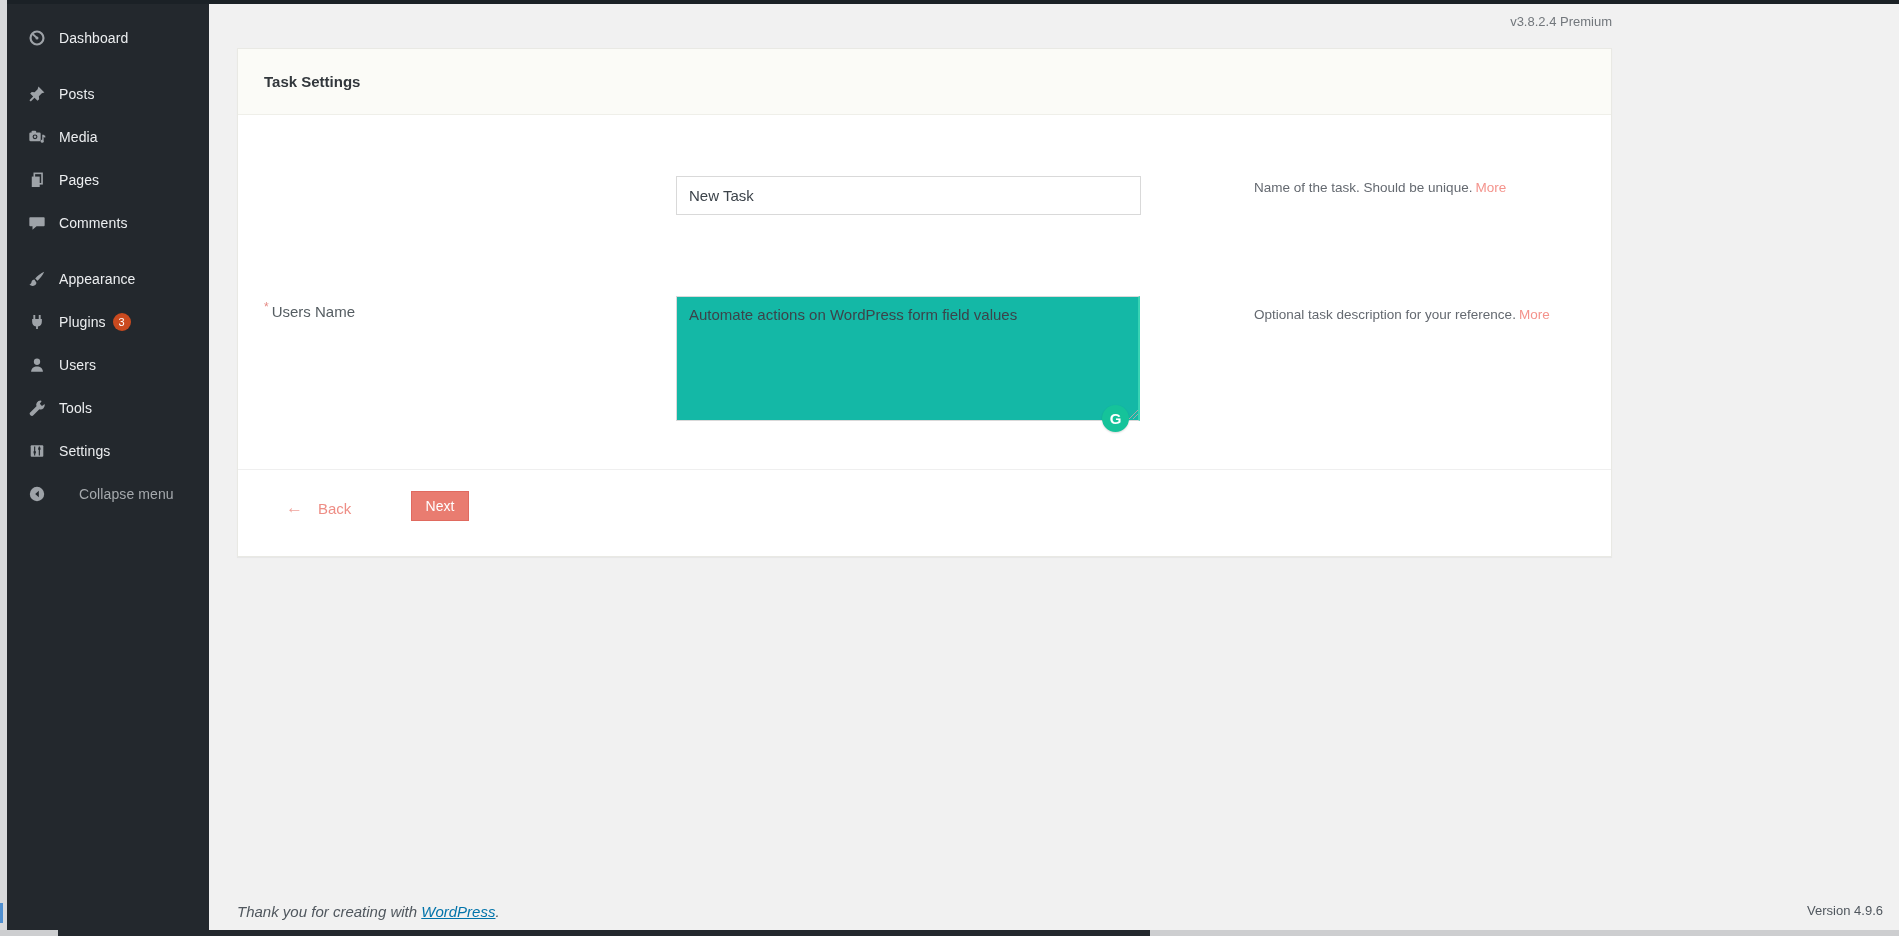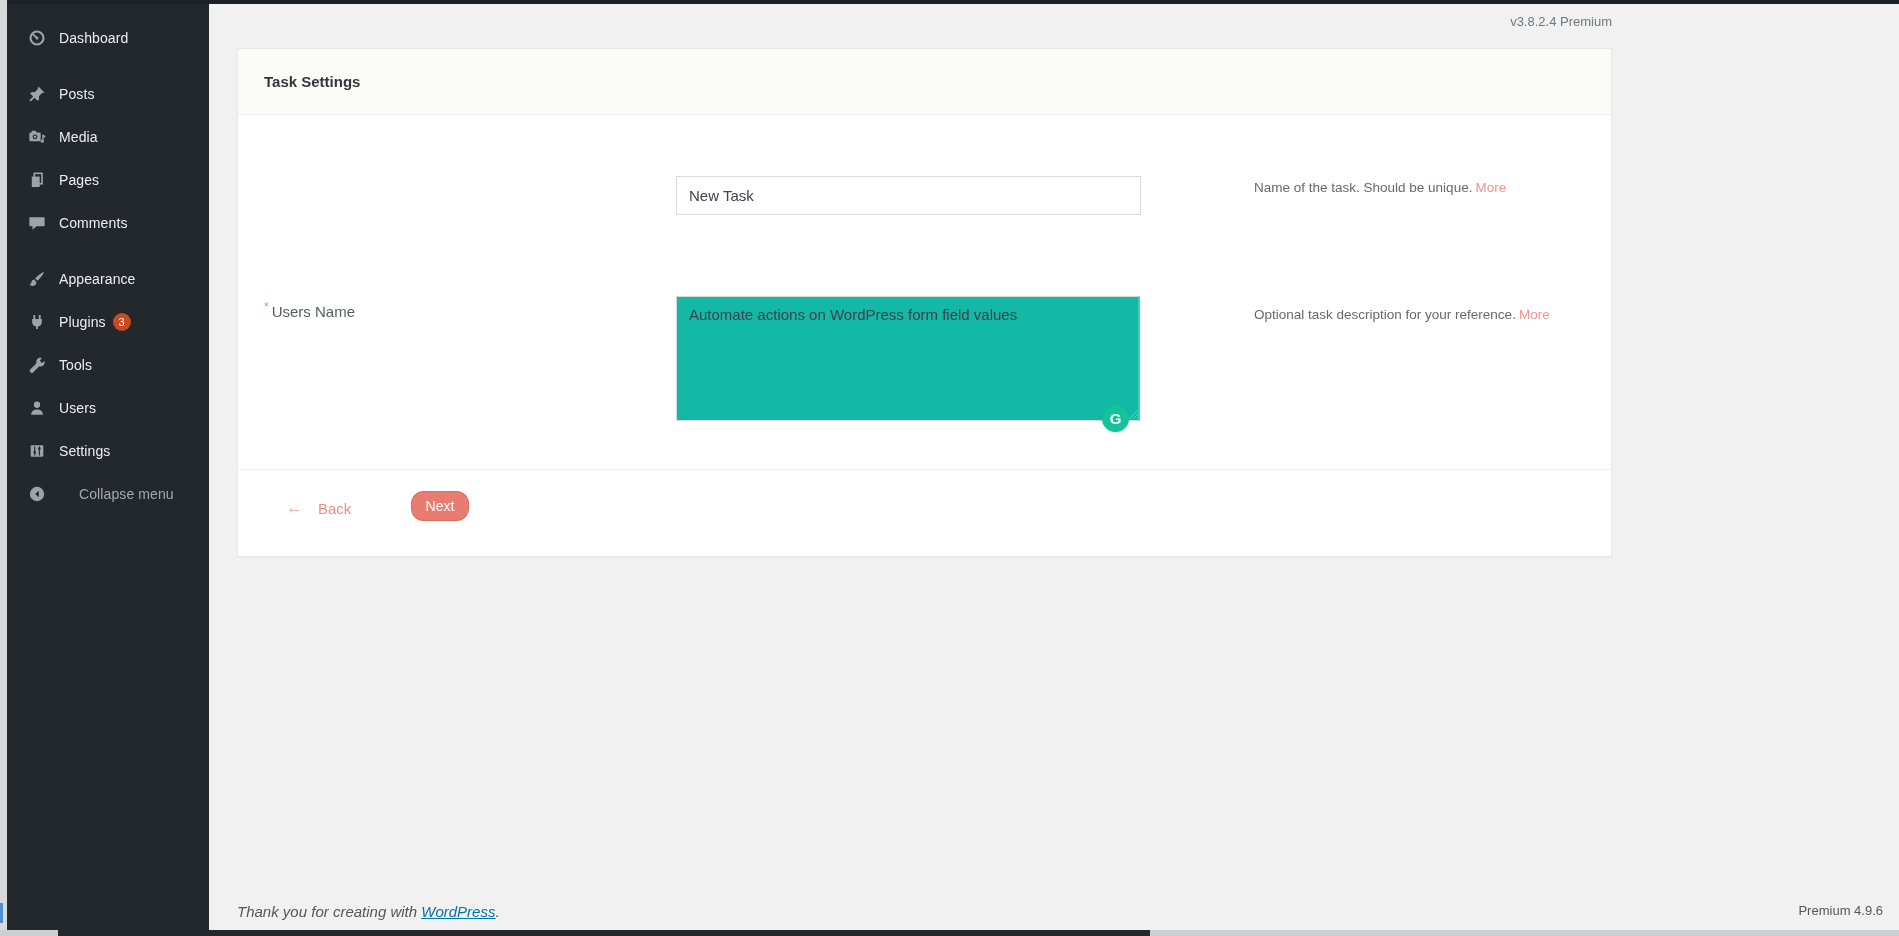--- a/index.html
+++ b/index.html
@@ -34,21 +34,21 @@
   .text-input { position:absolute; left:438px; top:61px; width:465px; height:39px; border:1px solid #d9d9d9; background:#fff; font-family:"Liberation Sans",sans-serif; font-size:15px; color:#3c434a; padding:8px 12px; outline:none; }
   .help { position:absolute; left:1016px; width:400px; font-size:13.5px; color:#646970; }
   .more-link { color:#f4938c; text-decoration:none; cursor:pointer; margin-left:3px; }
   .desc-area { position:absolute; left:438px; top:181px; width:464px; height:125px; border:1px solid #d9d9d9; border-right:2px solid #38d3b4; background:#14b8a6; font-family:"Liberation Sans",sans-serif; font-size:15px; color:#3c434a; padding:9px 12px; resize:none; outline:none; }
   .grammarly { position:absolute; left:864px; top:290px; width:27px; height:27px; border-radius:50%; background:#15c39a; color:#fff; display:flex; align-items:center; justify-content:center; font-size:15px; font-weight:700; box-shadow:0 1px 2px rgba(0,0,0,.15); cursor:pointer; }
   .resize-grip { position:absolute; left:890px; top:294px; width:11px; height:11px; cursor:nwse-resize; }
 
   .panel-footer { position:relative; height:86px; background:#fff; }
   .back-link { position:absolute; left:48px; top:28px; display:flex; align-items:center; gap:15px; color:#ee8d85; font-size:15px; cursor:pointer; text-decoration:none; }
   .back-arrow { font-size:17px; color:#f0a29b; }
-  .next-btn { position:absolute; left:173px; top:21px; width:58px; height:30px; background:#e97c70; border:1px solid #e06a5f; border-radius:12px; color:#fff; font-size:14px; font-family:"Liberation Sans",sans-serif; cursor:pointer; }
+  .next-btn { position:absolute; left:173px; top:21px; width:58px; height:30px; background:#e97c70; border:1px solid #e06a5f; border-radius:0; color:#fff; font-size:14px; font-family:"Liberation Sans",sans-serif; cursor:pointer; }
 
   
   .footer-thanks { position:absolute; left:28px; top:899px; font-size:15px; color:#50575e; font-style:italic; }
   .footer-thanks a { color:#0073aa; }
   .footer-version { position:absolute; right:16px; top:899px; font-size:13px; color:#50575e; }
 
   
   .hscroll { position:absolute; left:0; bottom:0; width:1899px; height:6px; background:#cdced0; z-index:10; }
   .hscroll-thumb { position:absolute; left:58px; top:0; width:1092px; height:6px; background:#23282d; }
 
@@ -139,34 +139,34 @@
           <path fill="#9ea3a8" d="M4.6 6.8h10.8v3a5.4 5.4 0 0 1-4.4 5.3v2.7H9v-2.7a5.4 5.4 0 0 1-4.4-5.3z"></path>
         </svg>
     </span>
     <span class="mi-label">Plugins</span>
     <span class="badge">3</span>
   </div>
 
   <div class="menu-item">
     <span class="mi-icon">
       <svg width="18" height="18" viewBox="0 0 20 20">
-          <path fill="#9ea3a8" d="M13.8 1.8a4.7 4.7 0 0 0-4.4 6.3L3 14.5a2.3 2.3 0 1 0 3.2 3.2l6.4-6.4a4.7 4.7 0 0 0 5.9-5.7l-3 2.1-2.4-2.4 2.1-3z"></path>
-        </svg>
-    </span>
-    <span class="mi-label">Tools</span>
-  </div>
-
-  <div class="menu-item">
-    <span class="mi-icon">
-      <svg width="18" height="18" viewBox="0 0 20 20">
           <circle cx="10" cy="6.4" r="3.5" fill="#9ea3a8"></circle>
           <path fill="#9ea3a8" d="M3.4 17.6c.3-3.9 3-5.9 6.6-5.9s6.3 2 6.6 5.9z"></path>
         </svg>
     </span>
     <span class="mi-label">Users</span>
+  </div>
+
+  <div class="menu-item">
+    <span class="mi-icon">
+      <svg width="18" height="18" viewBox="0 0 20 20">
+          <path fill="#9ea3a8" d="M13.8 1.8a4.7 4.7 0 0 0-4.4 6.3L3 14.5a2.3 2.3 0 1 0 3.2 3.2l6.4-6.4a4.7 4.7 0 0 0 5.9-5.7l-3 2.1-2.4-2.4 2.1-3z"></path>
+        </svg>
+    </span>
+    <span class="mi-label">Tools</span>
   </div>
 
   <div class="menu-item">
     <span class="mi-icon">
       <svg width="18" height="18" viewBox="0 0 20 20">
           <rect x="3" y="3.6" width="14" height="12.8" rx="1" fill="#9ea3a8"></rect>
           <path d="M7.4 5v10M12.6 5v10" stroke="#23282d" stroke-width="1.3"></path>
           <rect x="6.2" y="10.2" width="2.5" height="2.5" fill="#23282d"></rect>
           <rect x="11.4" y="6.2" width="2.5" height="2.5" fill="#23282d"></rect>
         </svg>
@@ -228,19 +228,19 @@
         <span>Back</span>
       </a>
       <button class="next-btn">Next</button>
     </div>
 
   </div>
 
   <div class="footer-thanks">
     <span>Thank you for creating with </span><a href="#">WordPress</a><span>.</span>
   </div>
-  <div class="footer-version">Premium 4.9.6</div>
+  <div class="footer-version">Version 4.9.6</div>
 
 </div>
 
 <div class="hscroll">
   <div class="hscroll-thumb"></div>
 </div>
 
 </body></html>

